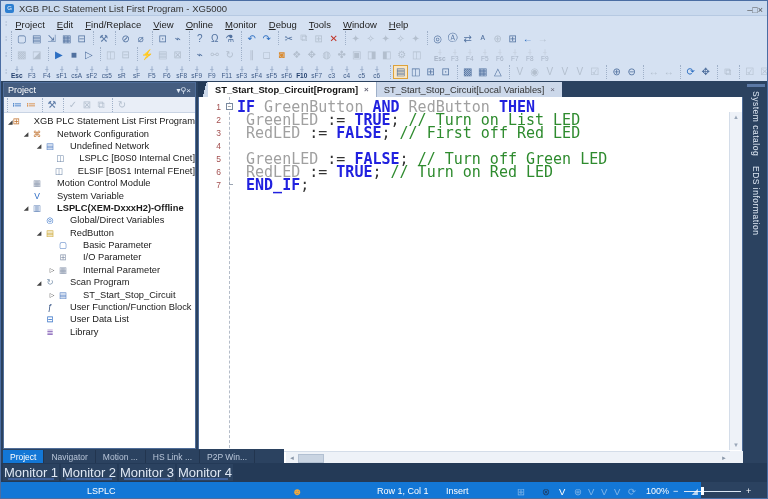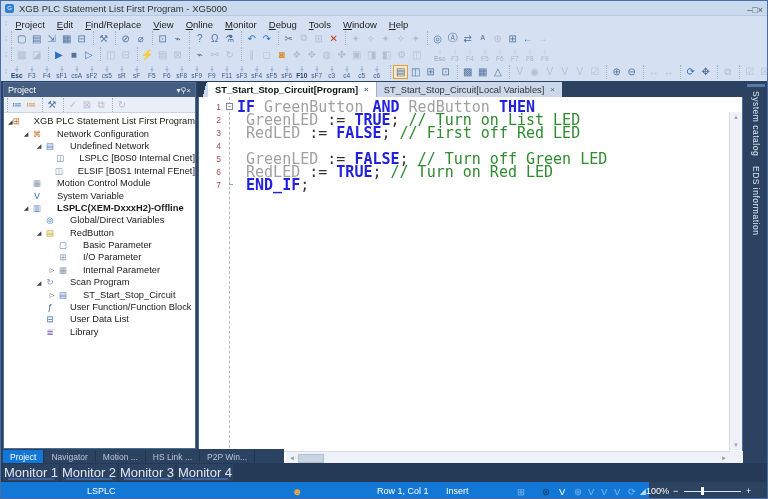--- a/index.html
+++ b/index.html
@@ -94,21 +94,21 @@
   .docktabs{position:absolute;left:2px;top:368px;width:281px;height:14px;background:var(--dark-navy);display:flex;align-items:flex-end;z-index:5;}
   .dtab{height:13px;display:flex;align-items:center;padding:0 7px;font-size:8.5px;color:#b9c6d9;border-right:1px solid #22354f;}
   .dtab.act{background:var(--accent-blue);color:#fff;}
 
   
   .monrow{position:absolute;left:0;top:382px;width:768px;height:19px;background:#243a57;display:flex;align-items:center;gap:2px;padding-left:2px;}
   .mtab{width:56px;height:17px;background:var(--dark-navy);color:#dfe8f4;font-size:13px;display:flex;align-items:center;justify-content:center;position:relative;}
   .mtab::after{content:"";position:absolute;bottom:1px;left:5px;right:5px;height:2px;background:#3f619b;}
 
   
-  .statusbar{position:absolute;left:0;top:401px;width:648px;height:18px;background:var(--accent-blue);color:#fff;font-size:9px;}
+  .statusbar{position:absolute;left:0;top:401px;width:700px;height:18px;background:var(--accent-blue);color:#fff;font-size:9px;}
   .sb{position:absolute;top:0;height:18px;display:flex;align-items:center;}
   .sic{position:absolute;top:0;height:18px;display:flex;align-items:center;font-size:9.5px;color:#fff;}
   .sic.dim{color:rgba(255,255,255,.45);}
   .sic.dark{color:#1d3a60;}
   .sic.org2{color:#f2a93b;font-size:10px;}
   .strack{position:absolute;top:9px;height:1px;background:#dce8f6;}
   .sthumb{position:absolute;top:5px;width:3px;height:8px;background:#fff;}
   .sgrip{position:absolute;right:3px;top:5px;font-size:8px;color:rgba(255,255,255,.7);}
 </style>
 </head>

